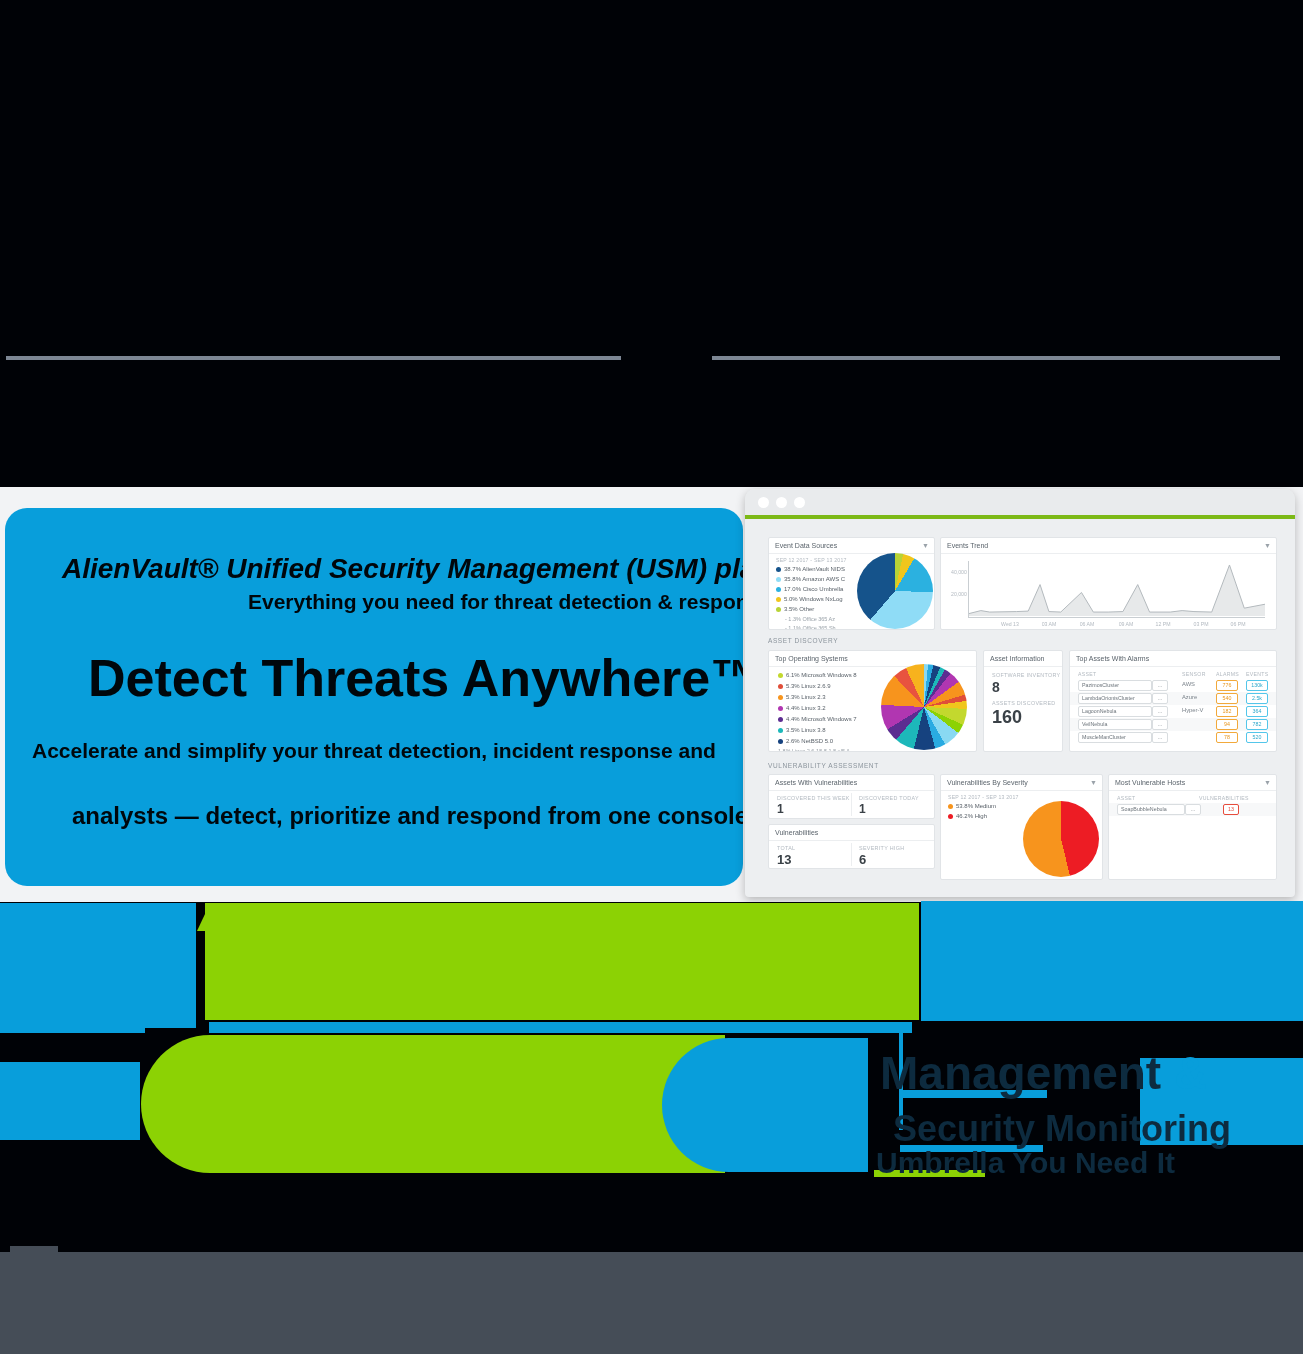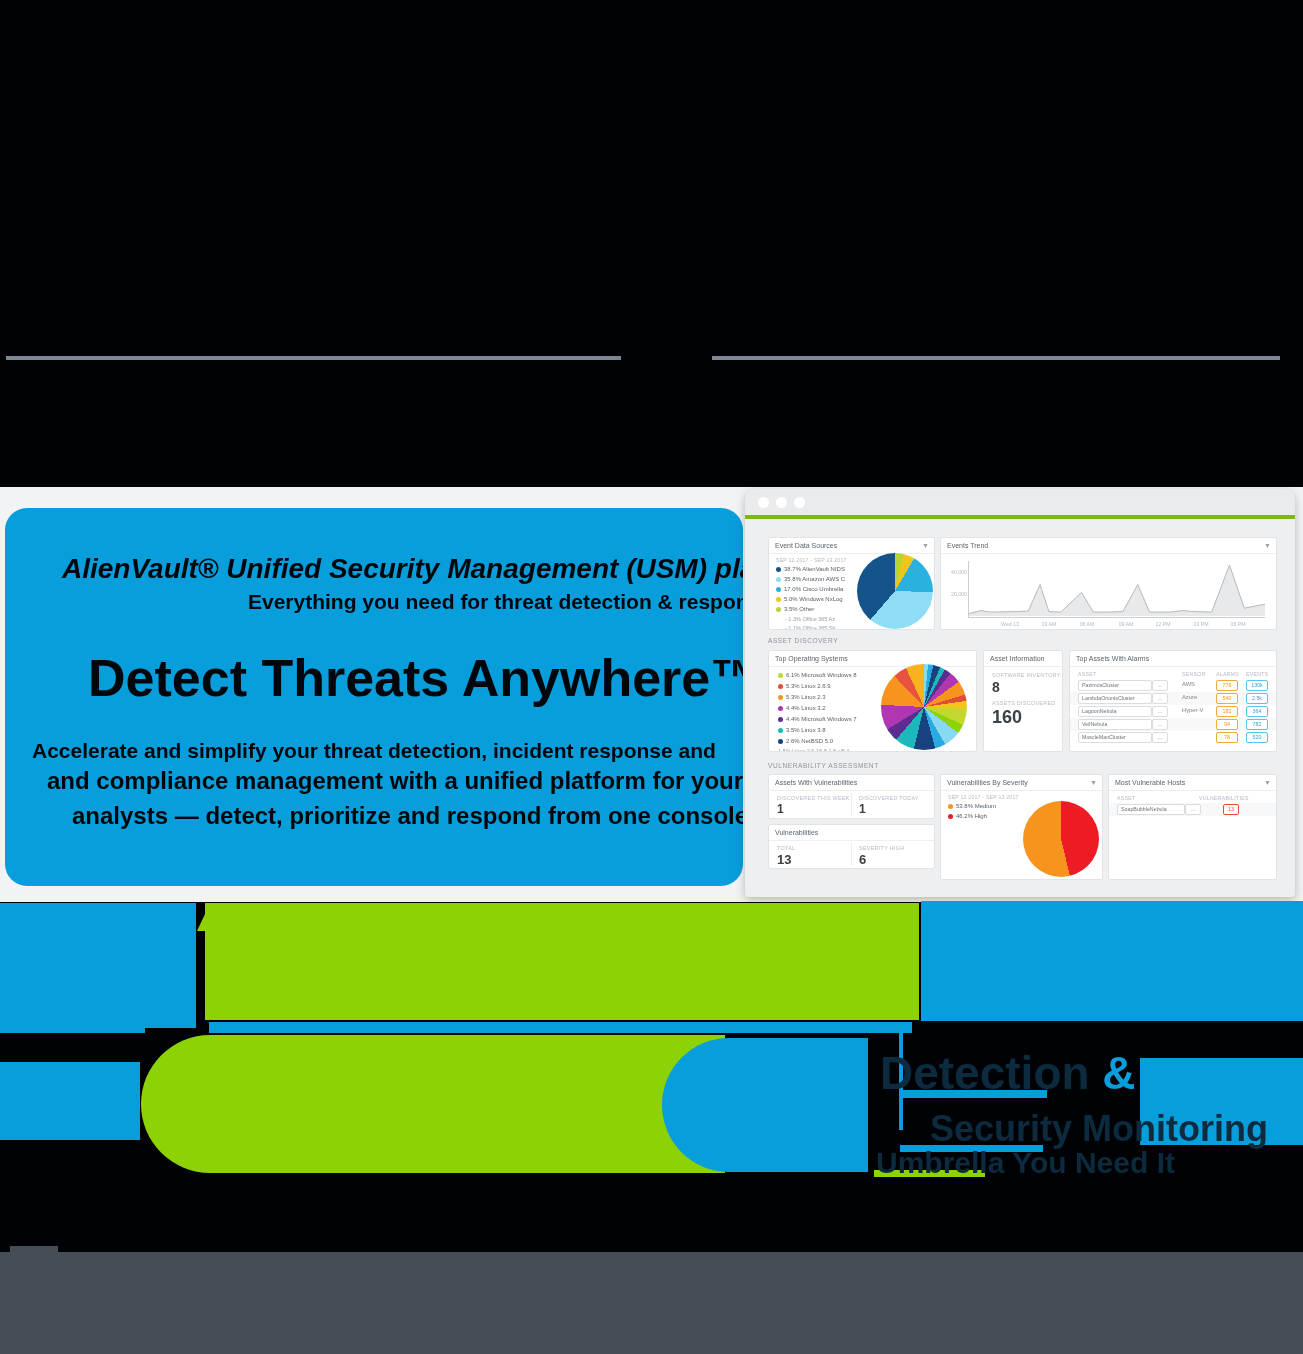--- a/index.html
+++ b/index.html
@@ -60,21 +60,20 @@
   <div class="rule" style="left:6px;top:356px;width:615px;"></div>
   <div class="rule" style="left:712px;top:356px;width:568px;"></div>
 
   <div id="band"></div>
 
   <div id="hero">
     <div class="hline" style="left:57px;top:45px;font-size:28px;font-style:italic;">AlienVault® Unified Security Management (USM) platform</div>
     <div class="hline" style="left:243px;top:82px;font-size:21px;">Everything you need for threat detection &amp; response</div>
     <div class="hline" style="left:83px;top:140px;font-size:52px;">Detect Threats Anywhere™</div>
     <div class="hline" style="left:27px;top:231px;font-size:21px;">Accelerate and simplify your threat detection, incident response and</div>
-    <div class="hline" style="left:42px;top:259px;font-size:24px;">and compliance management with a unified platform for your</div>
     <div class="hline" style="left:67px;top:294px;font-size:24px;">analysts — detect, prioritize and respond from one console</div>
   </div>
 
   <div id="win">
     <div id="chrome">
       <div class="dot" style="left:13px;"></div>
       <div class="dot" style="left:31px;"></div>
       <div class="dot" style="left:49px;"></div>
     </div>
     <div id="accent"></div>
@@ -231,20 +230,20 @@
   <div class="abs grn" style="left:141px;top:1035px;width:584px;height:138px;border-radius:69px 0 0 69px;"></div>
   <div class="abs blu" style="left:662px;top:1038px;width:206px;height:134px;border-radius:67px 0 0 67px;"></div>
 
   <div class="abs blu" style="left:899px;top:1032px;width:4px;height:98px;"></div>
   <div class="abs blu" style="left:900px;top:1090px;width:147px;height:8px;"></div>
   <div class="abs blu" style="left:900px;top:1145px;width:143px;height:7px;"></div>
   <div class="abs blu" style="left:1140px;top:1058px;width:163px;height:87px;"></div>
   <div class="abs grn" style="left:874px;top:1170px;width:111px;height:7px;"></div>
 
   <div class="btxt" style="left:880px;top:1046px;font-size:46px;">
-    <span>Detection</span><span style="color:#089edb;"> &amp;</span>
+    <span>Management</span><span style="color:#089edb;"> &amp;</span>
   </div>
-  <div class="btxt" style="left:893px;top:1108px;font-size:36px;margin-left:37px;">Security Monitoring</div>
+  <div class="btxt" style="left:893px;top:1108px;font-size:36px;">Security Monitoring</div>
   <div class="btxt" style="left:876px;top:1146px;font-size:30px;">Umbrella You Need It</div>
 
   <div class="abs" style="left:10px;top:1246px;width:48px;height:6px;background:#454d57;"></div>
   <div id="footer"></div>
 </div>
 
 </body></html>

